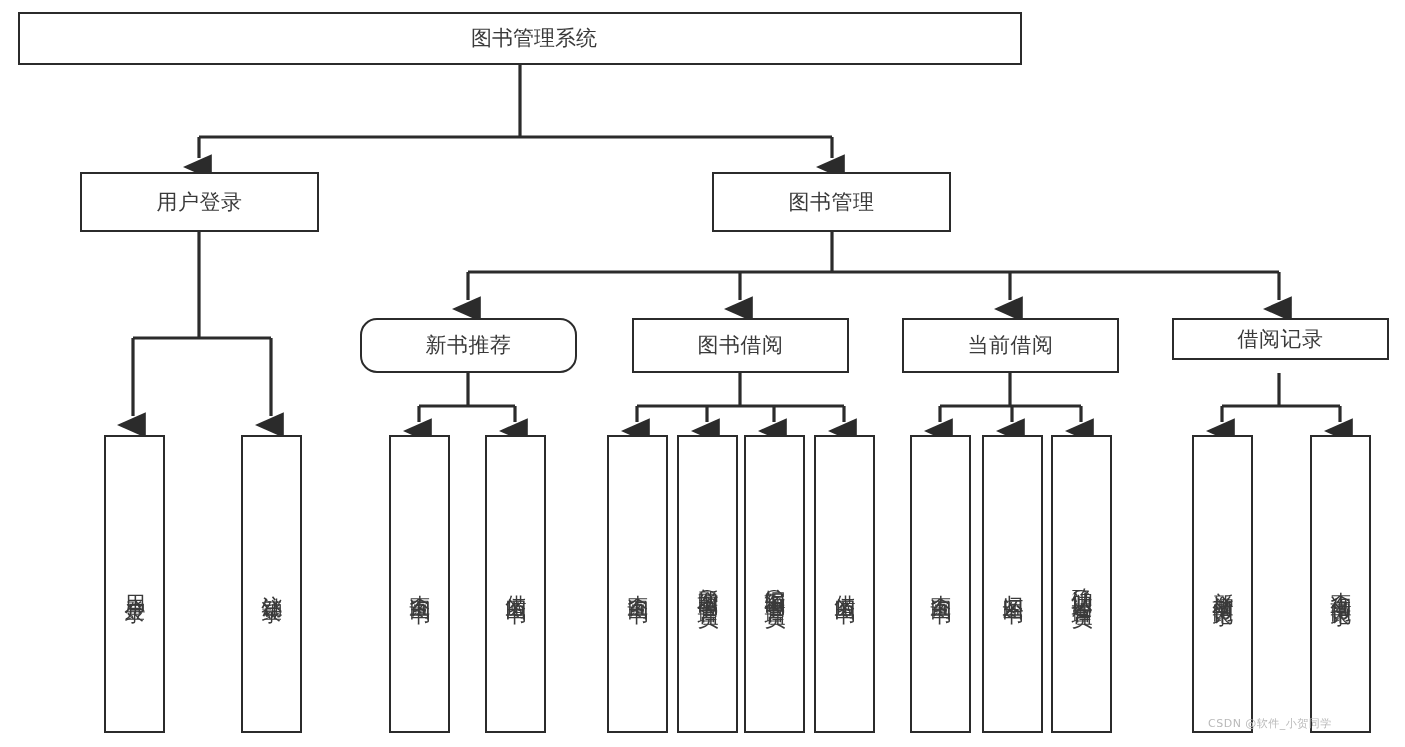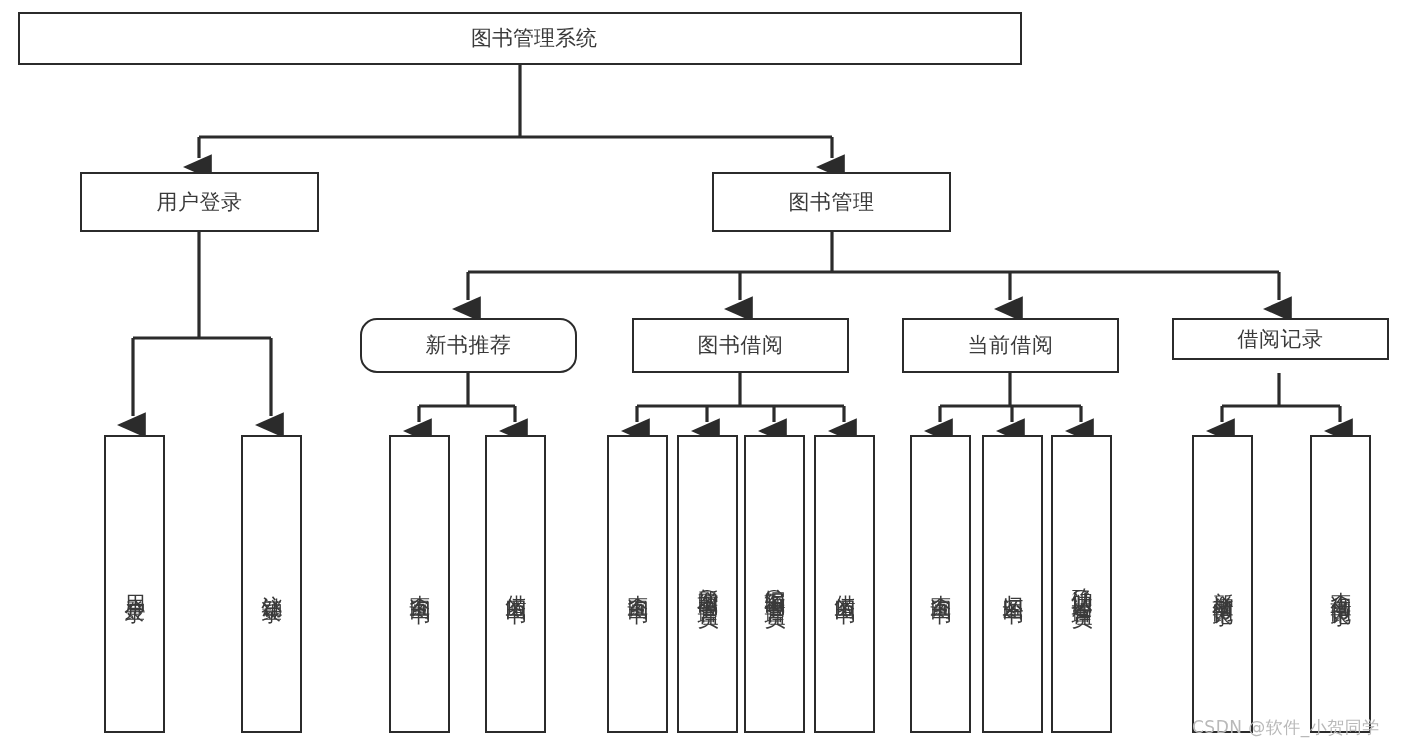--- a/index.html
+++ b/index.html
@@ -54,25 +54,26 @@
     padding: 6px 0;
   }
   .node.v .vtext {
     writing-mode: vertical-rl;
     text-orientation: upright;
     display: block;
     white-space: pre-line;
   }
   .watermark {
     position: absolute;
-    font-size: 17px;
+    font-size: 11px;
     color: #b9b9b9;
     white-space: nowrap;
     z-index: 3;
     letter-spacing: 0.5px;
+    margin-left: 16px;
   }
 </style>
 </head>
 <body>
 
 <div id="diagram">
 
   <svg id="edges" viewBox="0 0 1405 747" width="1405" height="747" xmlns="http://www.w3.org/2000/svg">
     <defs>
       <marker id="arrow" markerWidth="10" markerHeight="10" refX="1.2" refY="4" orient="auto" markerUnits="strokeWidth">

